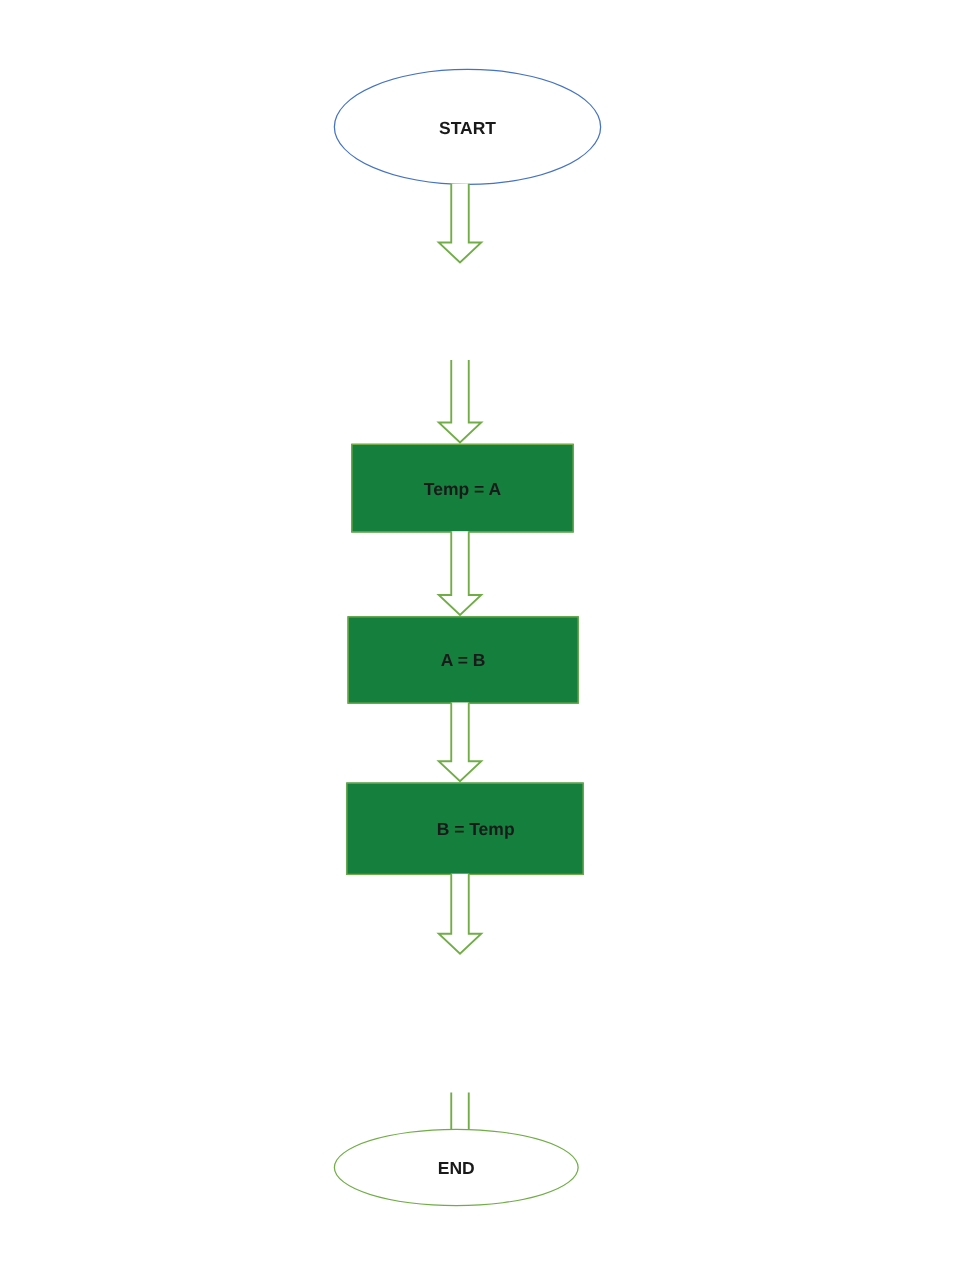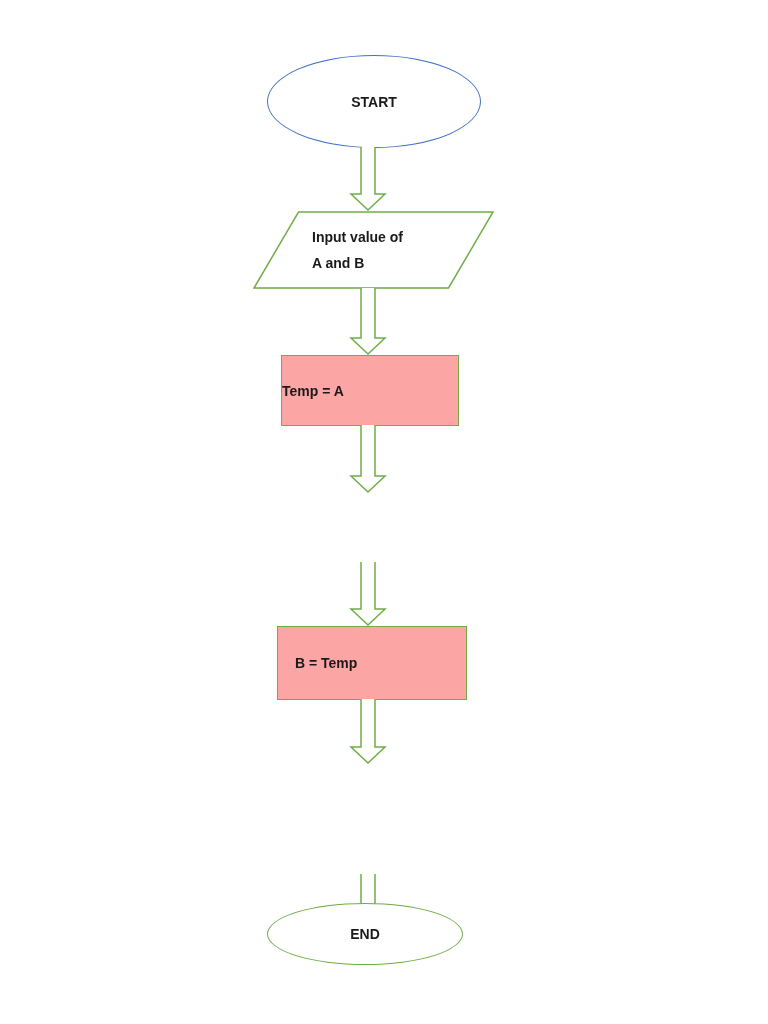--- a/index.html
+++ b/index.html
@@ -26,24 +26,25 @@
     display: flex;
     align-items: center;
     justify-content: center;
     box-sizing: border-box;
   }
   .ellipse.start { left: 267px; top: 55px;  width: 214px; height: 93px; border: 1.6px solid var(--blue, #4472C4); }
   .ellipse.end   { left: 267px; top: 903px; width: 196px; height: 62px; border: 1.6px solid var(--green, #70AD47); }
   
   .rect {
     position: absolute;
-    background: #fca5a5;
+    background: #15803d;
     border: 1.5px solid var(--green, #70AD47);
     display: flex;
     align-items: center;
+    justify-content: center;
     box-sizing: border-box;
   }
   .rect.r1 { left: 281px; top: 355px; width: 178px; height: 71px; }
   .rect.r2 { left: 278px; top: 493px; width: 185px; height: 70px; }
   .rect.r3 { left: 277px; top: 626px; width: 190px; height: 74px; padding-left: 17px; }
   
   .shape-wrap { position: absolute; }
   .shape-wrap svg { display: block; }
   .shape-wrap .node-label { position: absolute; }
   .para-wrap { left: 253px; top: 211px; width: 241px; height: 78px; }
@@ -73,40 +74,36 @@
 <div class="canvas">
 
   <div class="ellipse start">
     <span class="node-label">START</span>
   </div>
 
   <svg class="arrow a1" width="36" height="64" viewBox="0 0 36 64">
       <path d="M11,0 L11,47 L1,47 L18,63 L35,47 L25,47 L25,0"></path>
     </svg>
 
-  <div class="shape-wrap para-wrap">
-    <svg width="241" height="78" viewBox="0 0 241 78">
-      <polygon class="shape-outline" points="45.5,1 240,1 195.5,77 1,77"></polygon>
-    </svg>
-    <span class="node-label">Input value of
-A and B</span>
-  </div>
 
   <svg class="arrow a2" width="36" height="67" viewBox="0 0 36 67">
       <path d="M11,0 L11,50 L1,50 L18,66 L35,50 L25,50 L25,0"></path>
     </svg>
 
   <div class="rect r1">
     <span class="node-label">Temp = A</span>
   </div>
 
   <svg class="arrow a3" width="36" height="68" viewBox="0 0 36 68">
       <path d="M11,0 L11,51 L1,51 L18,67 L35,51 L25,51 L25,0"></path>
     </svg>
 
+  <div class="rect r2">
+    <span class="node-label">A = B</span>
+  </div>
 
   <svg class="arrow a4" width="36" height="64" viewBox="0 0 36 64">
       <path d="M11,0 L11,47 L1,47 L18,63 L35,47 L25,47 L25,0"></path>
     </svg>
 
   <div class="rect r3">
     <span class="node-label">B = Temp</span>
   </div>
 
   <svg class="arrow a5" width="36" height="65" viewBox="0 0 36 65">

